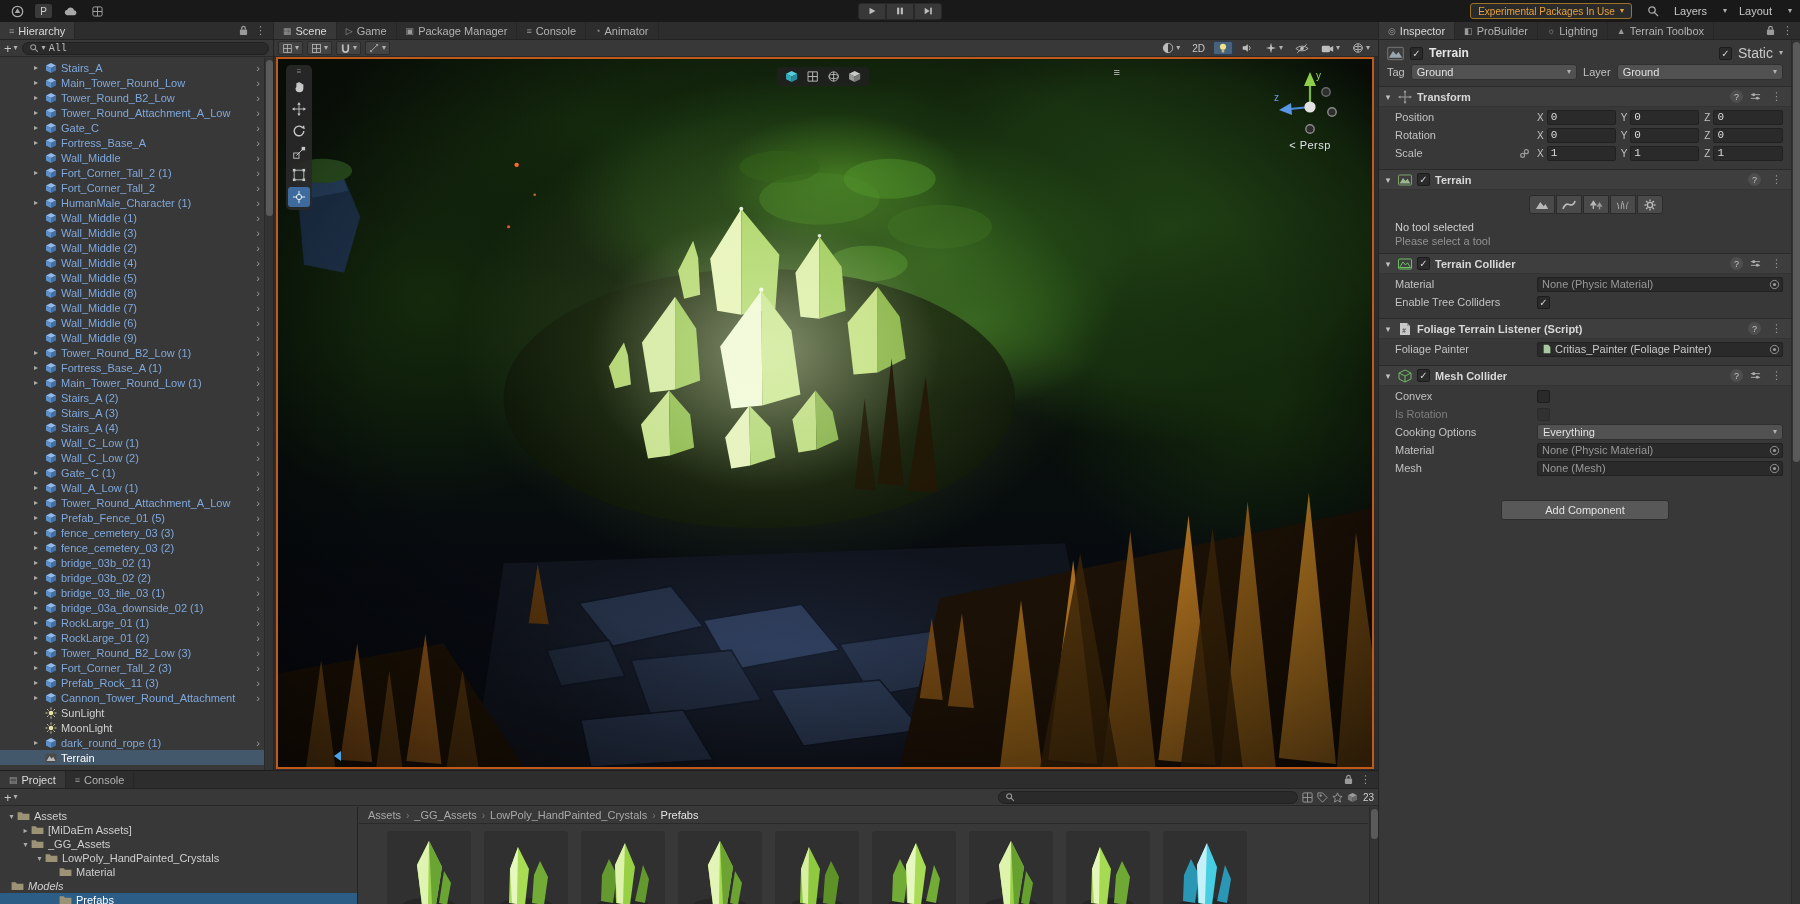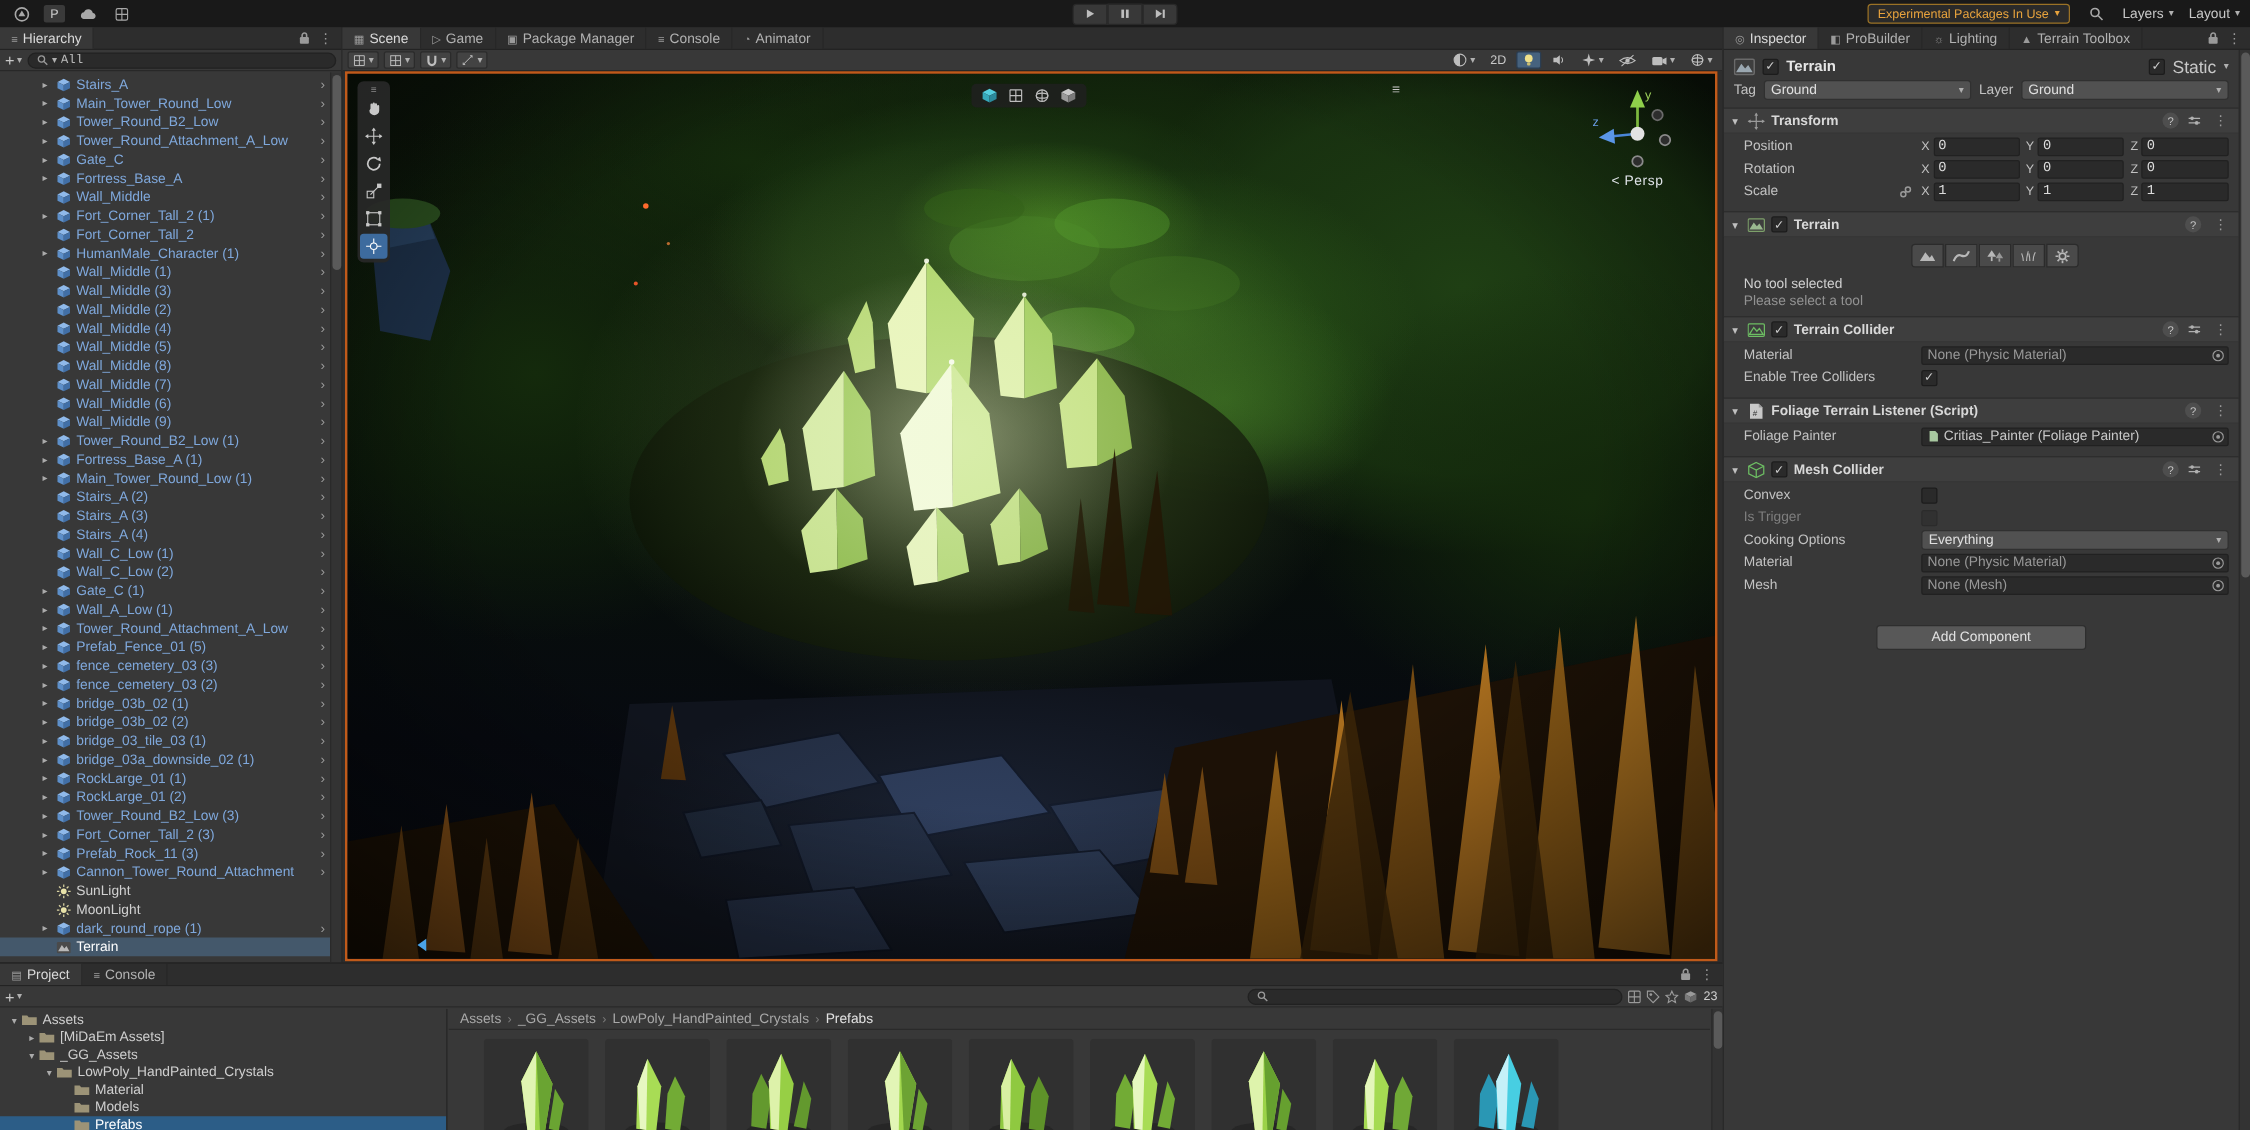--- a/index.html
+++ b/index.html
@@ -13,21 +13,21 @@
   
   #topbar{position:absolute;left:0;top:0;width:1800px;height:22px;background:#191919;display:flex;align-items:center;padding:0 8px;gap:8px}
   .tb-left{display:flex;align-items:center;gap:9px}
   .tb-icon{width:18px;height:16px;display:flex;align-items:center;justify-content:center;background:none;border:none}
   .acct{font-size:10px;color:#cfcfcf;background:#3a3a3a;border-radius:2px;width:17px;height:14px;display:flex;align-items:center;justify-content:center}
   .tb-center{position:absolute;left:50%;transform:translateX(-50%);display:flex}
   .pc{width:28px;height:17px;background:#383838;border:1px solid #282828;display:flex;align-items:center;justify-content:center}
   .pc:first-child{border-radius:3px 0 0 3px}.pc:last-child{border-radius:0 3px 3px 0}
   .tb-right{margin-left:auto;display:flex;align-items:center;gap:12px}
   .pkg-warning{height:16px;display:flex;align-items:center;gap:5px;padding:0 7px;background:#2a2a2a;border:1px solid #9a7226;border-radius:3px;color:#e8a33d;font-size:10px}
-  .tb-dd{display:flex;align-items:center;gap:4px;background:none;border:none;color:#c8c8c8;font-size:11px}
+  .tb-dd{display:flex;align-items:center;gap:16px;background:none;border:none;color:#c8c8c8;font-size:11px}
   
   .tabbar{height:18px;background:#2d2d2d;display:flex;align-items:stretch;border-bottom:1px solid #232323}
   .tab{display:flex;align-items:center;gap:4px;padding:0 9px;font-size:11px;color:#b2b2b2;background:#2d2d2d;border-right:1px solid #272727;white-space:nowrap}
   .tab.active{background:#383838;color:#dadada}
   .tab-ico{font-size:9px;color:#9a9a9a}
   .tab-end{margin-left:auto;display:flex;align-items:center;gap:4px;padding-right:4px}
   .ptoolbar{height:17px;background:#383838;border-bottom:1px solid #282828;display:flex;align-items:center;padding:0 4px;gap:4px}
   .addbtn{display:flex;align-items:center;background:none;border:none;color:#c8c8c8;font-size:13px;gap:2px;line-height:1}
   .searchbox{flex:1;height:13px;background:#2a2a2a;border:1px solid #212121;border-radius:7px;display:flex;align-items:center;padding:0 6px;gap:3px}
   .searchbox input{flex:1;background:none;border:none;outline:none;color:#bdbdbd;font-size:10px;min-width:0}
@@ -1473,21 +1473,21 @@
               </svg>
             </span>
           <span class="kebab">⋮</span>
         </span>
       </div>
       <div class="crow">
           <span class="clabel">Convex</span>
         <span class="checkbox"></span>
       </div>
       <div class="crow">
-          <span class="clabel dim">Is Trigger</span>
+          <span class="clabel dim">Is Rotation</span>
         <span class="checkbox dim"></span>
       </div>
       <div class="crow">
           <span class="clabel">Cooking Options</span>
         <div class="dropdown">
             <span>Everything</span>
             <span class="caret">▾</span>
           </div>
       </div>
       <div class="crow">
@@ -1626,21 +1626,21 @@
         </div>
         <div class="f-row" style="padding-left: 48px;">
           <span class="f-arrow"></span>
           <span class="f-icon">
             <svg viewBox="0 0 14 11">
               <path d="M0.5 1.5 h4.6 l1.3 1.6 h7.1 v6.9 h-13 Z" fill="#9c9377"></path>
             </svg>
           </span>
           <span class="f-label">Material</span>
         </div>
-        <div class="f-row" style="padding-left: 48px;">
+        <div class="f-row" style=" font-style: italic;">
           <span class="f-arrow"></span>
           <span class="f-icon">
             <svg viewBox="0 0 14 11">
               <path d="M0.5 1.5 h4.6 l1.3 1.6 h7.1 v6.9 h-13 Z" fill="#9c9377"></path>
             </svg>
           </span>
           <span class="f-label">Models</span>
         </div>
         <div class="f-row sel" style="padding-left: 48px;">
           <span class="f-arrow"></span>

